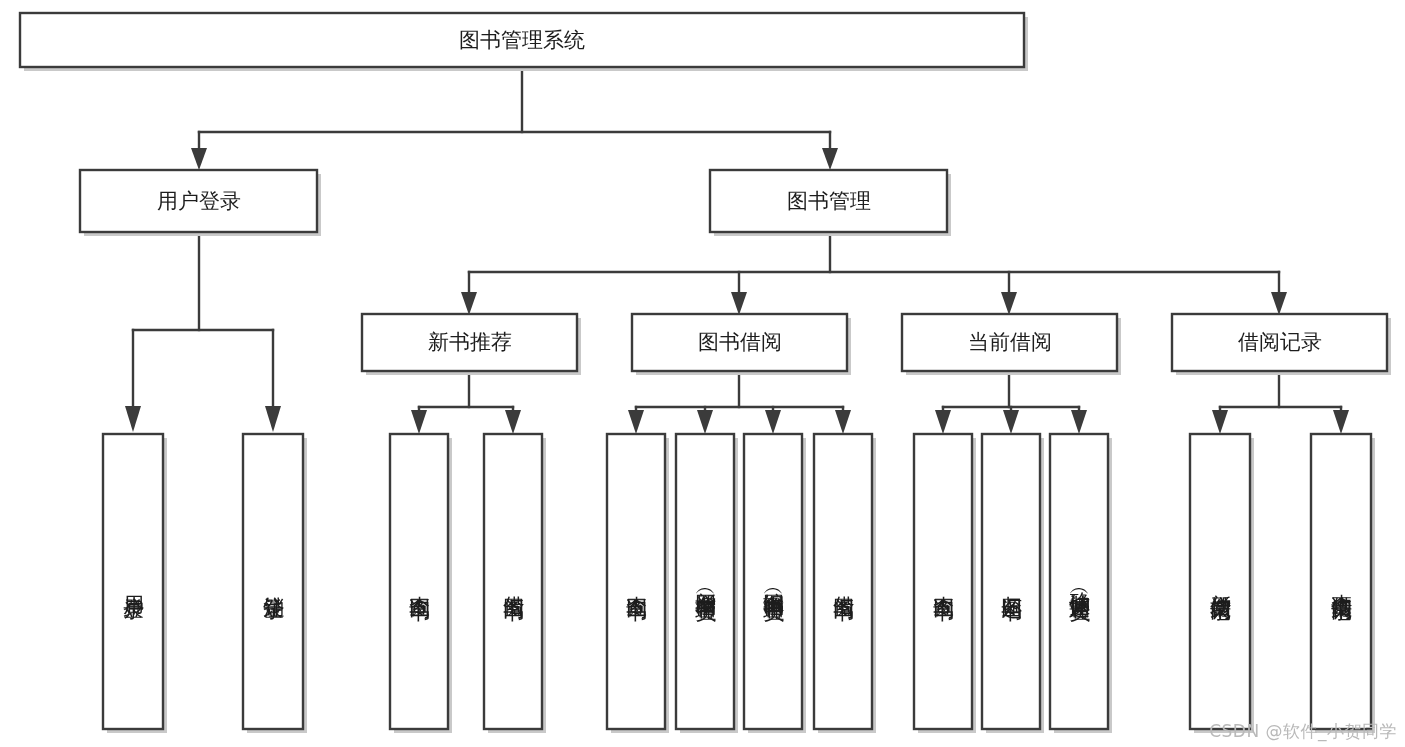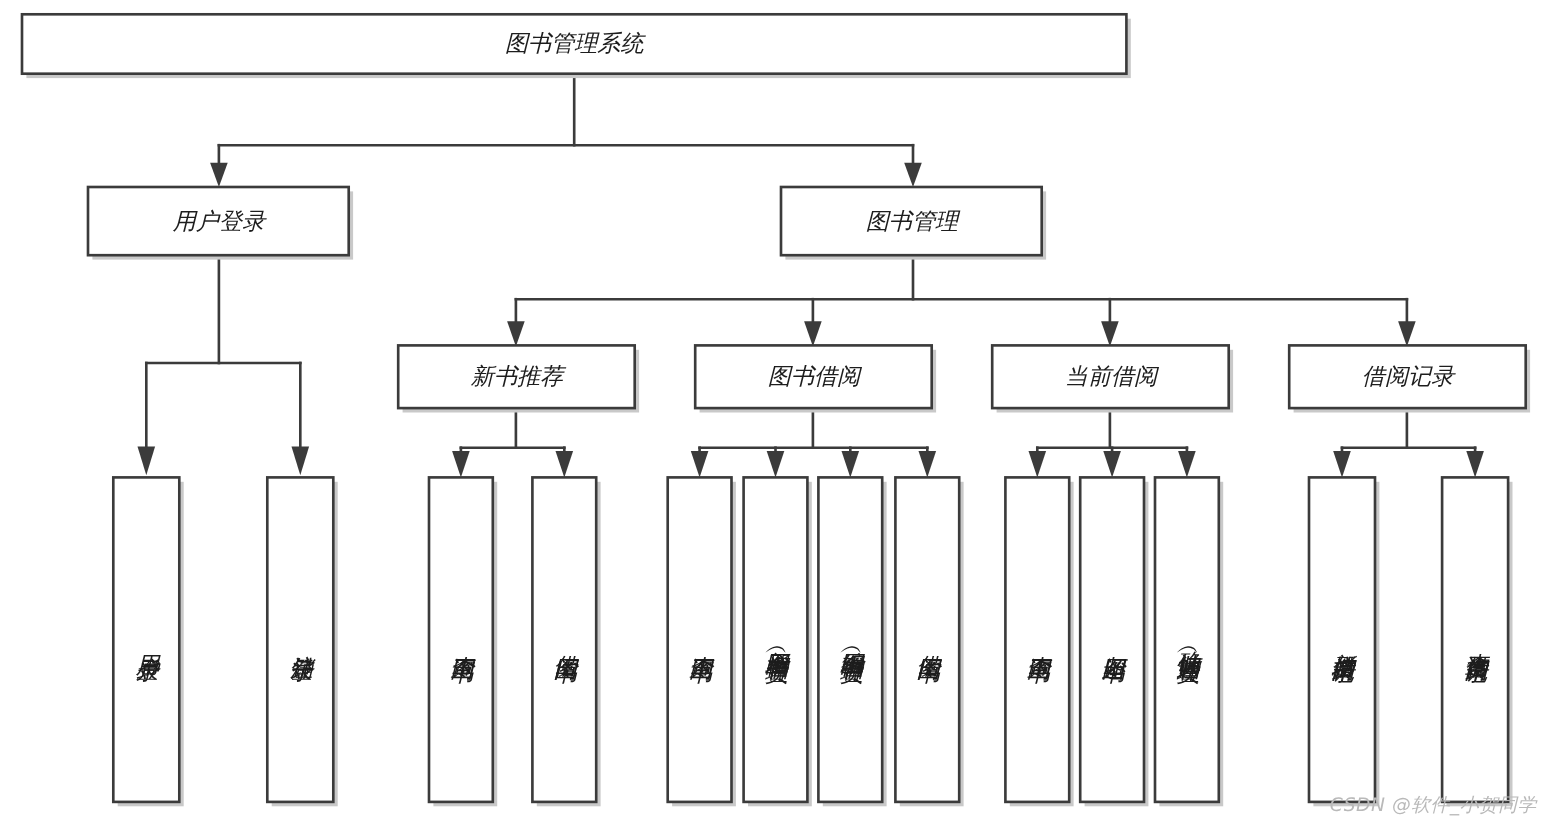--- a/index.html
+++ b/index.html
@@ -11,21 +11,20 @@
     width: 1405px;
     height: 747px;
     font-family: "DejaVu Sans", "Liberation Sans", sans-serif;
     overflow: hidden;
     position: relative;
   }
   #diagram-root {
     position: relative;
     width: 1405px;
     height: 747px;
-    font-style: italic;
   }
   svg.flow {
     position: absolute;
     top: 0;
     left: 0;
     width: 1405px;
     height: 747px;
   }
   .node-box {
     fill: #ffffff;

